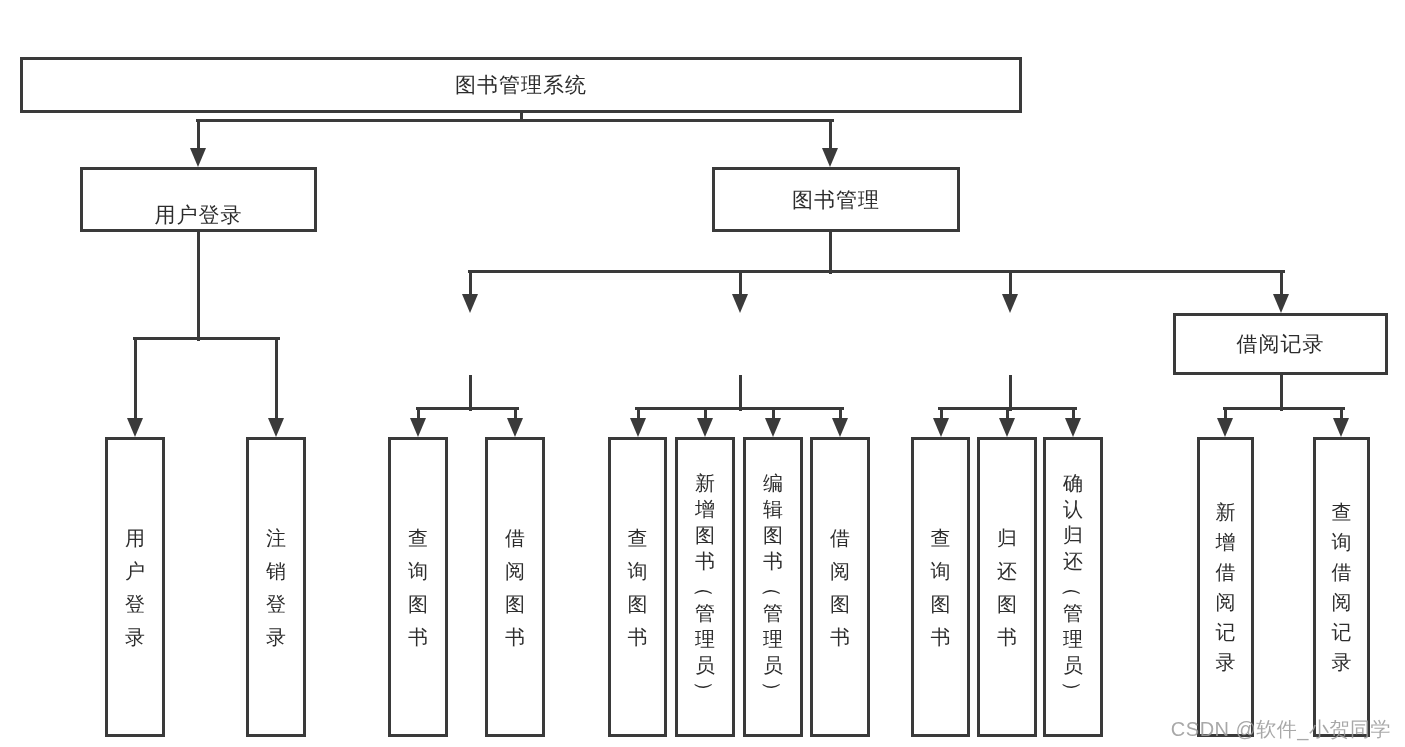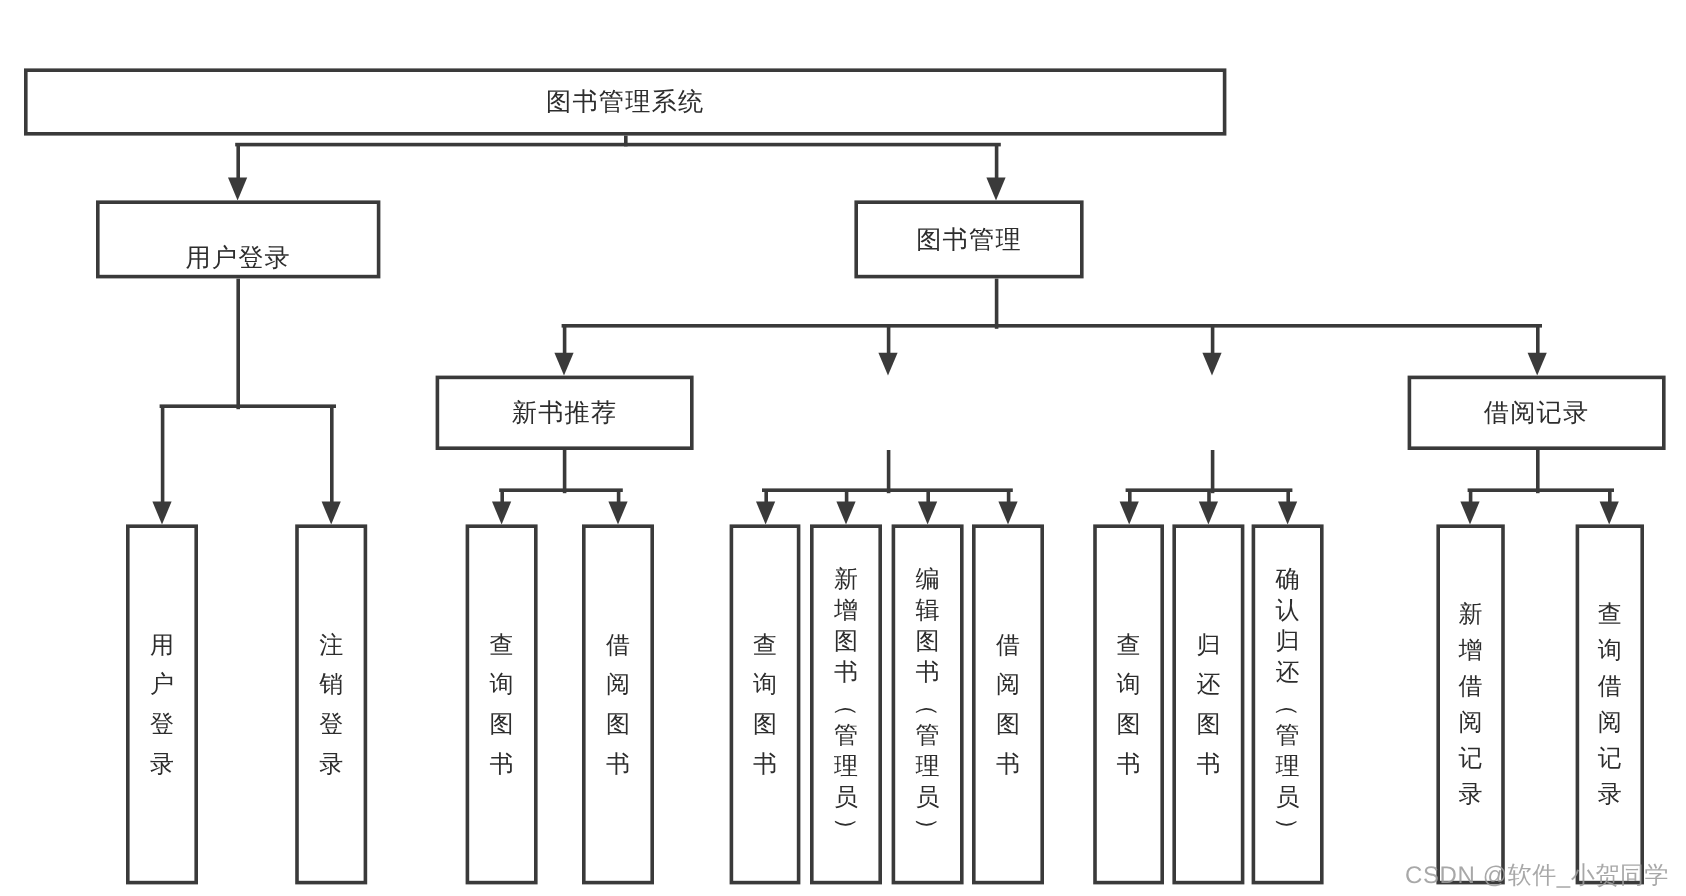--- a/index.html
+++ b/index.html
@@ -123,25 +123,22 @@
     <div class="line" style="left: 1223.5px; top: 408px; width: 3px; height: 12px;"></div>
     <div class="arrow" style="left: 1217px; top: 418px;"></div>
     <div class="line" style="left: 1339.5px; top: 408px; width: 3px; height: 12px;"></div>
     <div class="arrow" style="left: 1333px; top: 418px;"></div>
     <div class="node h" style="left: 20px; top: 13px; width: 1002px; height: 56px; margin-top: 44px;">
       <span class="label">图书管理系统</span>
     </div>
     <div class="node h" style="left: 80px; top: 167px; width: 237px; height: 65px; align-items: flex-end;">
       <span class="label">用户登录</span>
     </div>
-    <div class="node h" style="left: 712px; top: 167px; width: 191px; height: 65px;">
+    <div class="node h" style="left: 712px; top: 167px; width: 248px; height: 65px;">
       <span class="label">图书管理</span>
-    </div>
-    <div class="node h" style="left: 363px; top: 313px; width: 215px; height: 62px;">
-      <span class="label">新书推荐</span>
     </div>
     <div class="node h" style="left: 1173px; top: 313px; width: 215px; height: 62px;">
       <span class="label">借阅记录</span>
     </div>
     <div class="node v" style="left: 105px; top: 437px; width: 60px; height: 300px; gap: 13px;">
       <span class="ch">用</span>
       <span class="ch">户</span>
       <span class="ch">登</span>
       <span class="ch">录</span>
     </div>

